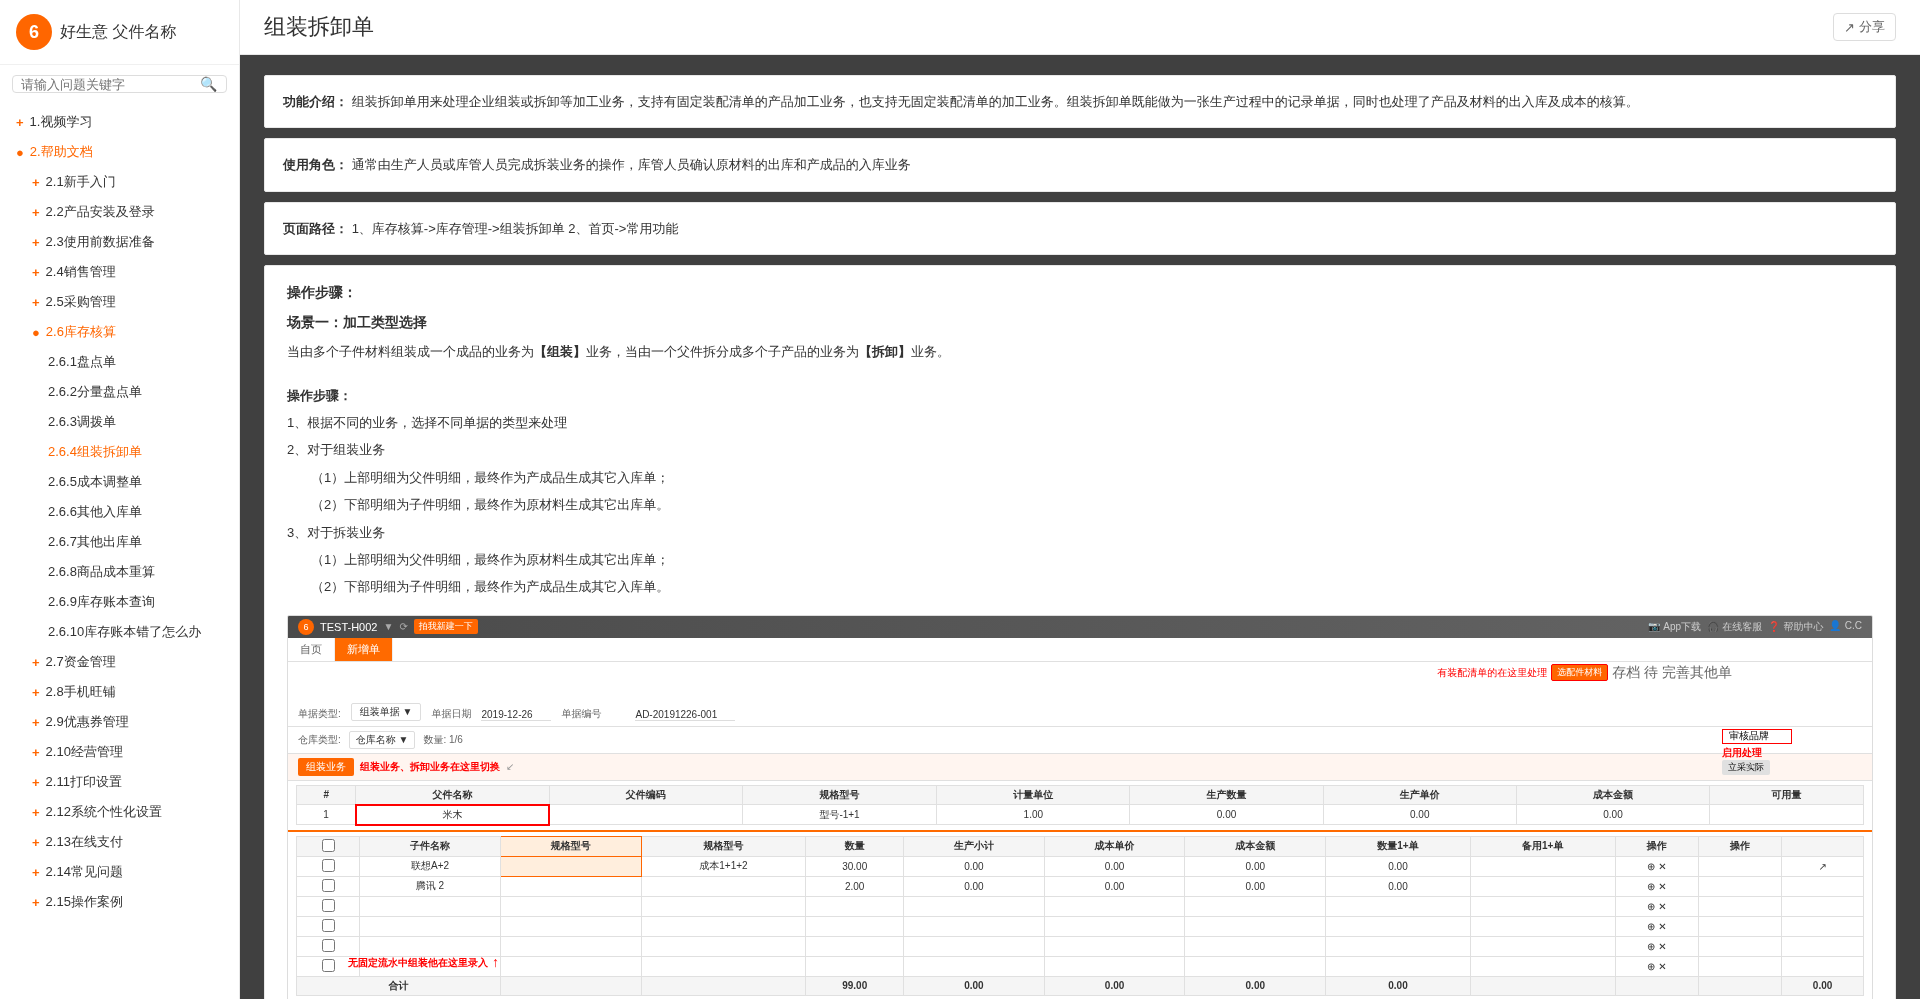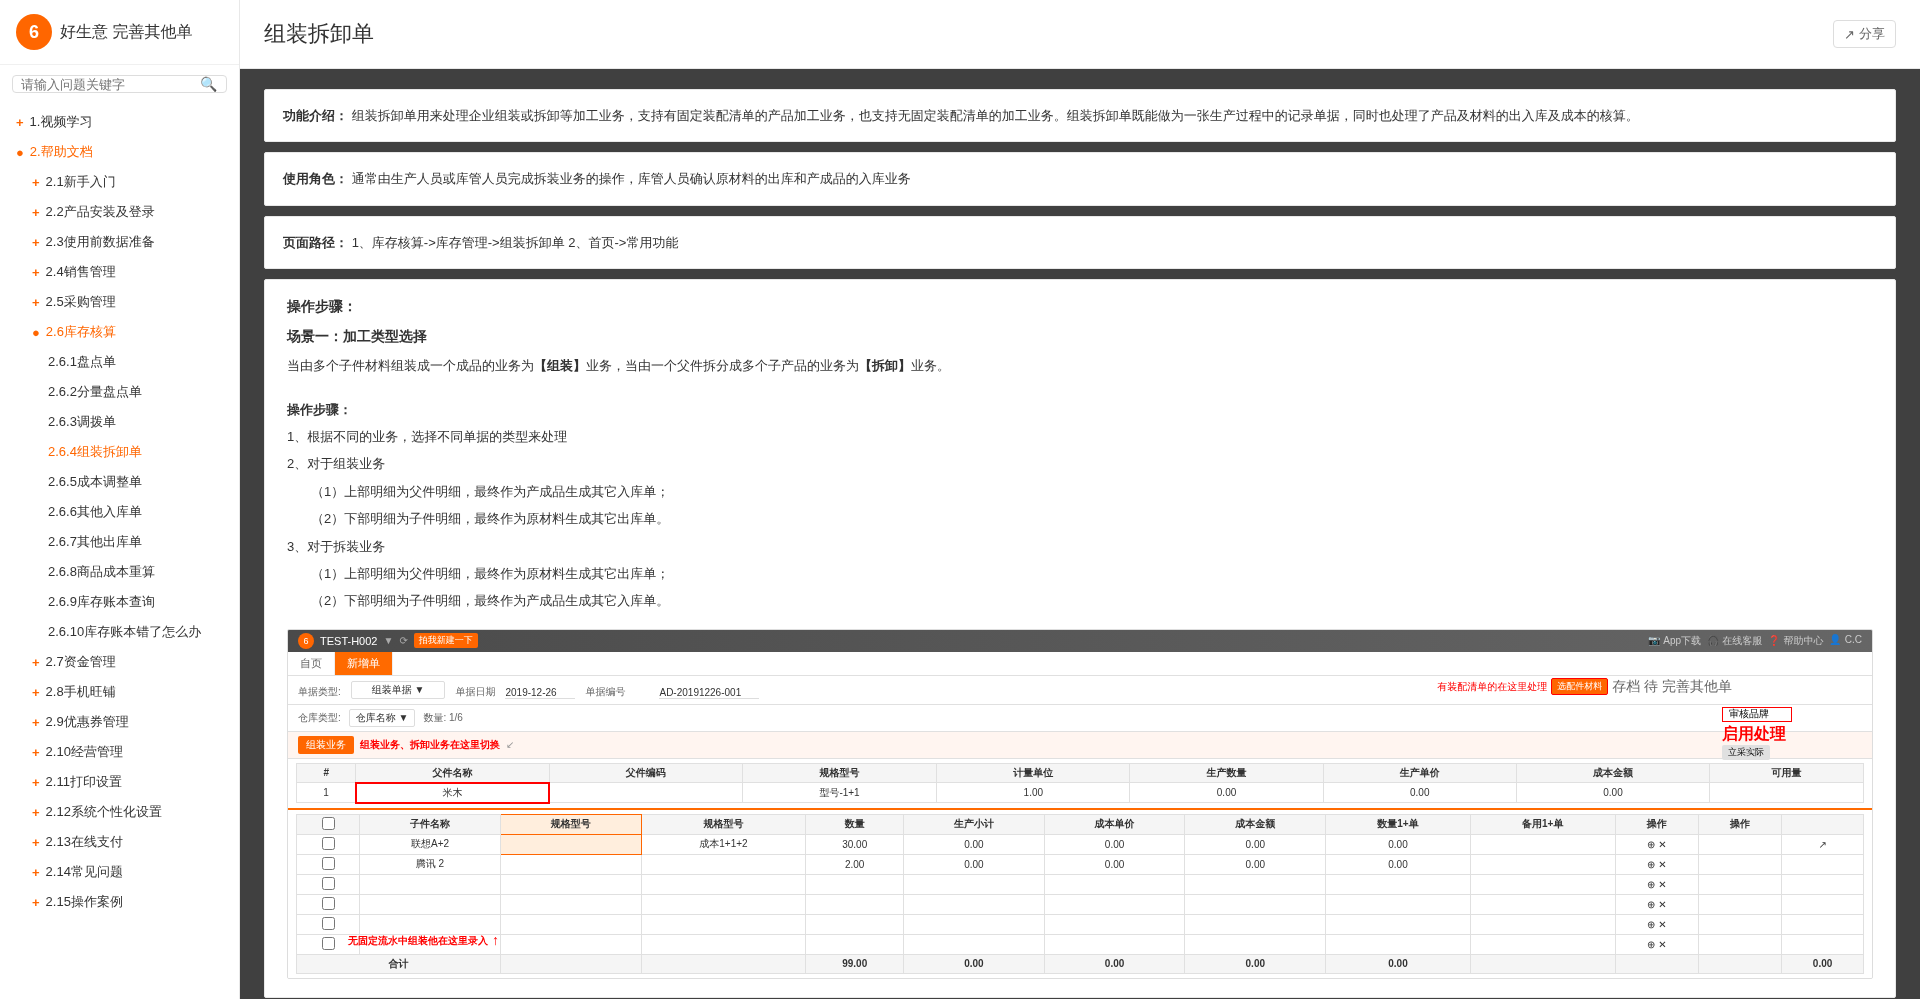--- a/index.html
+++ b/index.html
@@ -73,21 +73,21 @@
     #main {
       flex: 1;
       display: flex;
       flex-direction: column;
       overflow: hidden;
       background: #f5f5f5;
     }
 
     #header {
       background: #fff;
-      padding: 19px 24px;
+      padding: 12px 24px;
       display: flex;
       align-items: center;
       justify-content: space-between;
       border-bottom: 1px solid #e8e8e8;
     }
     #page-title { font-size: 22px; color: #333; font-weight: 400; }
     #share-btn {
       display: flex; align-items: center; gap: 4px;
       color: #666; font-size: 13px; cursor: pointer;
       border: 1px solid #ddd; border-radius: 4px; padding: 4px 10px;
@@ -178,21 +178,21 @@
       color: #333;
       text-align: center;
     }
   </style>
 </head>
 <body>
 
 <div id="sidebar">
   <div id="logo-area">
     <div id="logo-icon">6</div>
-    <span id="logo-text">好生意 完善其他单</span>
+    <span id="logo-text">好生意 父件名称</span>
   </div>
   <div id="search-box">
     <input id="search-input" type="text" placeholder="请输入问题关键字" style="">
     <span id="search-icon">🔍</span>
   </div>
   <div id="nav-tree">
 
     <div class="nav-item">
       <span class="plus">+</span>
       <span>1.视频学习</span>
@@ -364,41 +364,41 @@
             </div>
           </div>
 
           <div style="display:flex;background:#fff;border-bottom:1px solid #e0e0e0;">
             <div style="padding:4px 12px;font-size:11px;color:#666;border-right:1px solid #eee;">自页</div>
             <div style="padding:4px 12px;font-size:11px;background:#ff6a00;color:#fff;border-right:1px solid #eee;">新增单</div>
           </div>
 
           <div style="background:#fff;padding:5px 10px;border-bottom:1px solid #e0e0e0;display:flex;gap:10px;align-items:flex-end;flex-wrap:wrap;position:relative;">
             <span style="font-size:10px;color:#666;">单据类型:</span>
-            <span style="border:1px solid #ddd;padding:1px 20px;font-size:10px;border-radius:2px;min-width:60px;">组装单据 ▼</span>
+            <span style="border:1px solid #ddd;padding:1px 8px;font-size:10px;border-radius:2px;min-width:60px;margin-top:36px;">组装单据 ▼</span>
             <span style="font-size:10px;color:#666;">单据日期</span>
             <span style="font-size:10px;color:#333;border-bottom:1px solid #ddd;min-width:70px;">2019-12-26</span>
             <span style="font-size:10px;color:#666;">单据编号</span>
             <span style="font-size:10px;color:#333;border-bottom:1px solid #ddd;min-width:100px;margin-left:24px;">AD-20191226-001</span>
 
             <div style="position:absolute;right:140px;top:2px;display:flex;align-items:center;gap:4px;">
               <span style="color:red;font-size:10px;font-weight:normal;">有装配清单的在这里处理</span>
               <span style="background:#f60;color:#fff;font-size:9px;padding:1px 5px;border-radius:2px;border:1px solid red;">选配件材料</span>
               <span style="font-size:14px;color:#666;">存档 待 完善其他单</span>
             </div>
           </div>
 
           <div style="background:#fff;padding:4px 10px;border-bottom:1px solid #e0e0e0;display:flex;gap:8px;align-items:center;position:relative;">
             <span style="font-size:10px;color:#666;">仓库类型:</span>
             <span style="border:1px solid #ddd;padding:1px 6px;font-size:10px;border-radius:2px;min-width:50px;">仓库名称 ▼</span>
             <span style="font-size:10px;color:#666;">数量: 1/6</span>
 
             <div style="position:absolute;right:80px;top:2px;display:flex;flex-direction:column;align-items:flex-start;">
               <input type="text" style="font-size: 10px; padding: 1px 6px; width: 70px; border: 1px solid red;" value="审核品牌">
-              <span style="color:red;font-size:16px;font-weight:bold;margin-top:2px;">启用处理</span>
+              <span style="color:red;font-size:10px;font-weight:bold;margin-top:2px;">启用处理</span>
               <button style="background:#e0e0e0;border:none;font-size:9px;padding:1px 6px;border-radius:2px;cursor:pointer;">立采实际</button>
             </div>
           </div>
 
           <div style="background:#fff5f0;padding:4px 10px;border-bottom:1px solid #e0e0e0;display:flex;align-items:center;gap:6px;">
             <span style="background:#f60;color:#fff;font-size:10px;padding:2px 8px;border-radius:2px;">组装业务</span>
             <span style="color:red;font-size:10px;font-weight:bold;">组装业务、拆卸业务在这里切换</span>
             <span style="font-size:10px;color:#999;">↙</span>
           </div>
 

